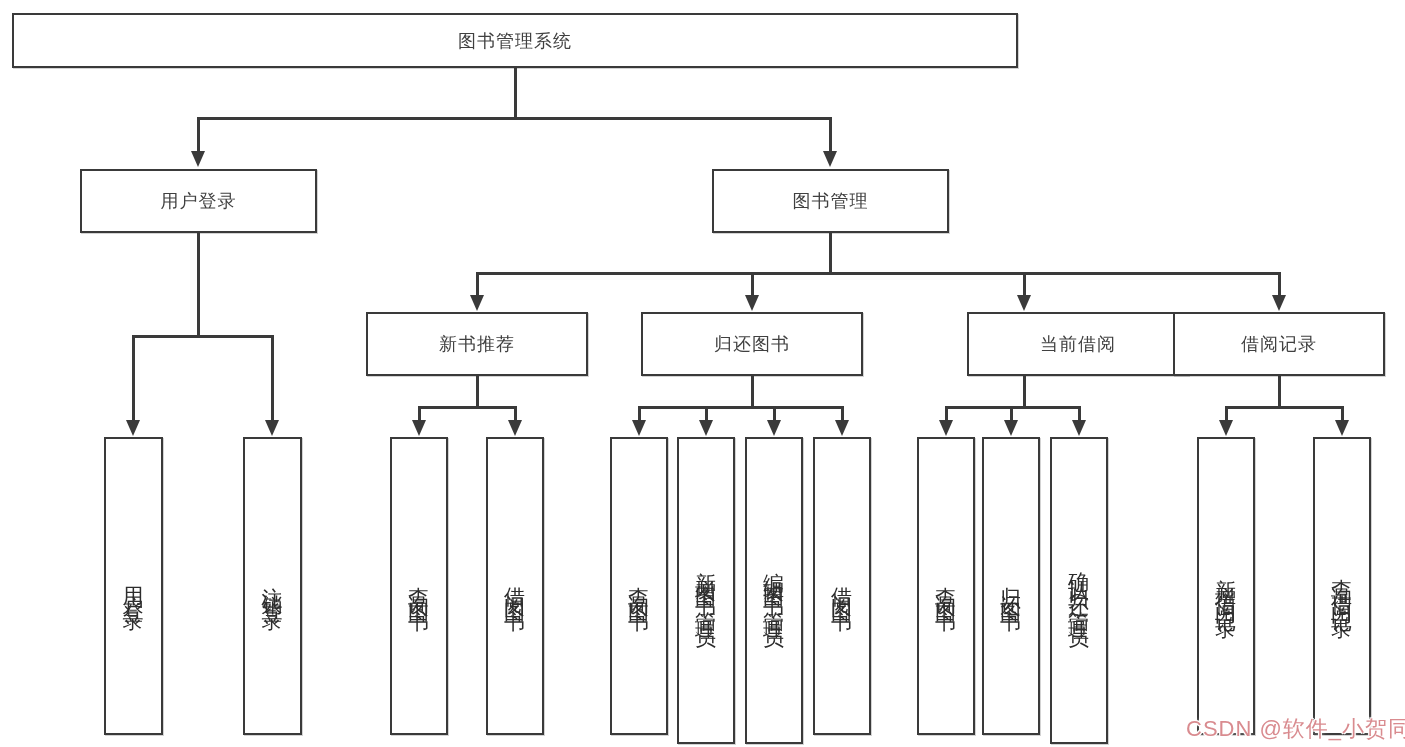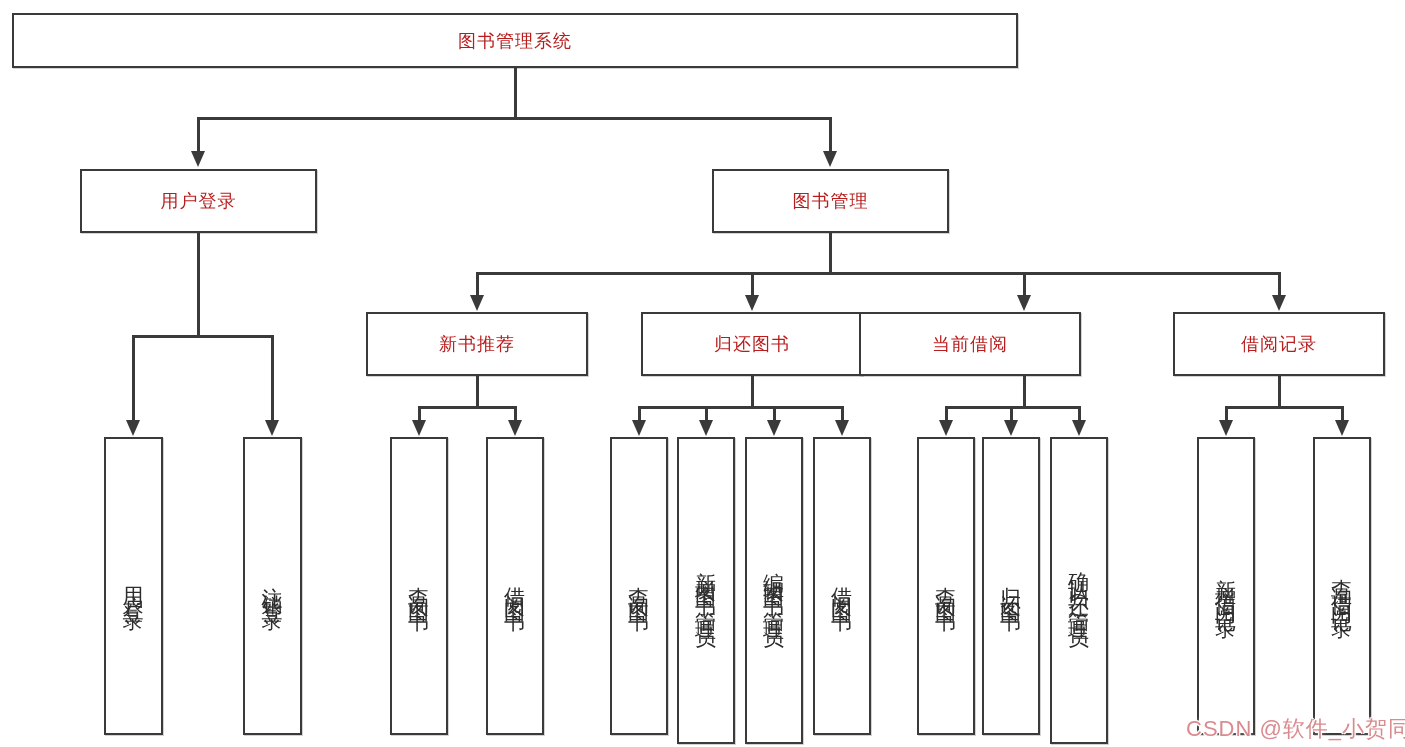--- a/index.html
+++ b/index.html
@@ -19,21 +19,21 @@
     position: absolute;
     background: #ffffff;
     border: 2px solid #3a3a3a;
     display: flex;
     align-items: center;
     justify-content: center;
     box-shadow: 1px 1px 0 rgba(80,80,80,0.25);
   }
   .hbox .lbl {
     font-size: 18px;
-    color: #b91c1c;
+    color: #404040;
     white-space: nowrap;
     letter-spacing: 1px;
   }
   .root .lbl { font-size: 18px; }
   .vbox .lbl {
     writing-mode: vertical-rl;
     text-orientation: mixed;
     font-size: 21px;
     letter-spacing: 8px;
     color: #2d2d2d;
@@ -86,21 +86,21 @@
   </div>
 
   <div class="box hbox" style="left:366px;top:312px;width:222px;height:64px">
     <span class="lbl">新书推荐</span>
   </div>
 
   <div class="box hbox" style="left:641px;top:312px;width:222px;height:64px">
     <span class="lbl">归还图书</span>
   </div>
 
-  <div class="box hbox" style="left:859px;top:312px;width:222px;height:64px">
+  <div class="box hbox" style="left:967px;top:312px;width:222px;height:64px">
     <span class="lbl">当前借阅</span>
   </div>
 
   <div class="box hbox" style="left:1173px;top:312px;width:212px;height:64px">
     <span class="lbl">借阅记录</span>
   </div>
 
   <div class="box vbox" style="left:104px;top:437px;width:59px;height:298px">
     <span class="lbl">用户登录</span>
   </div>

